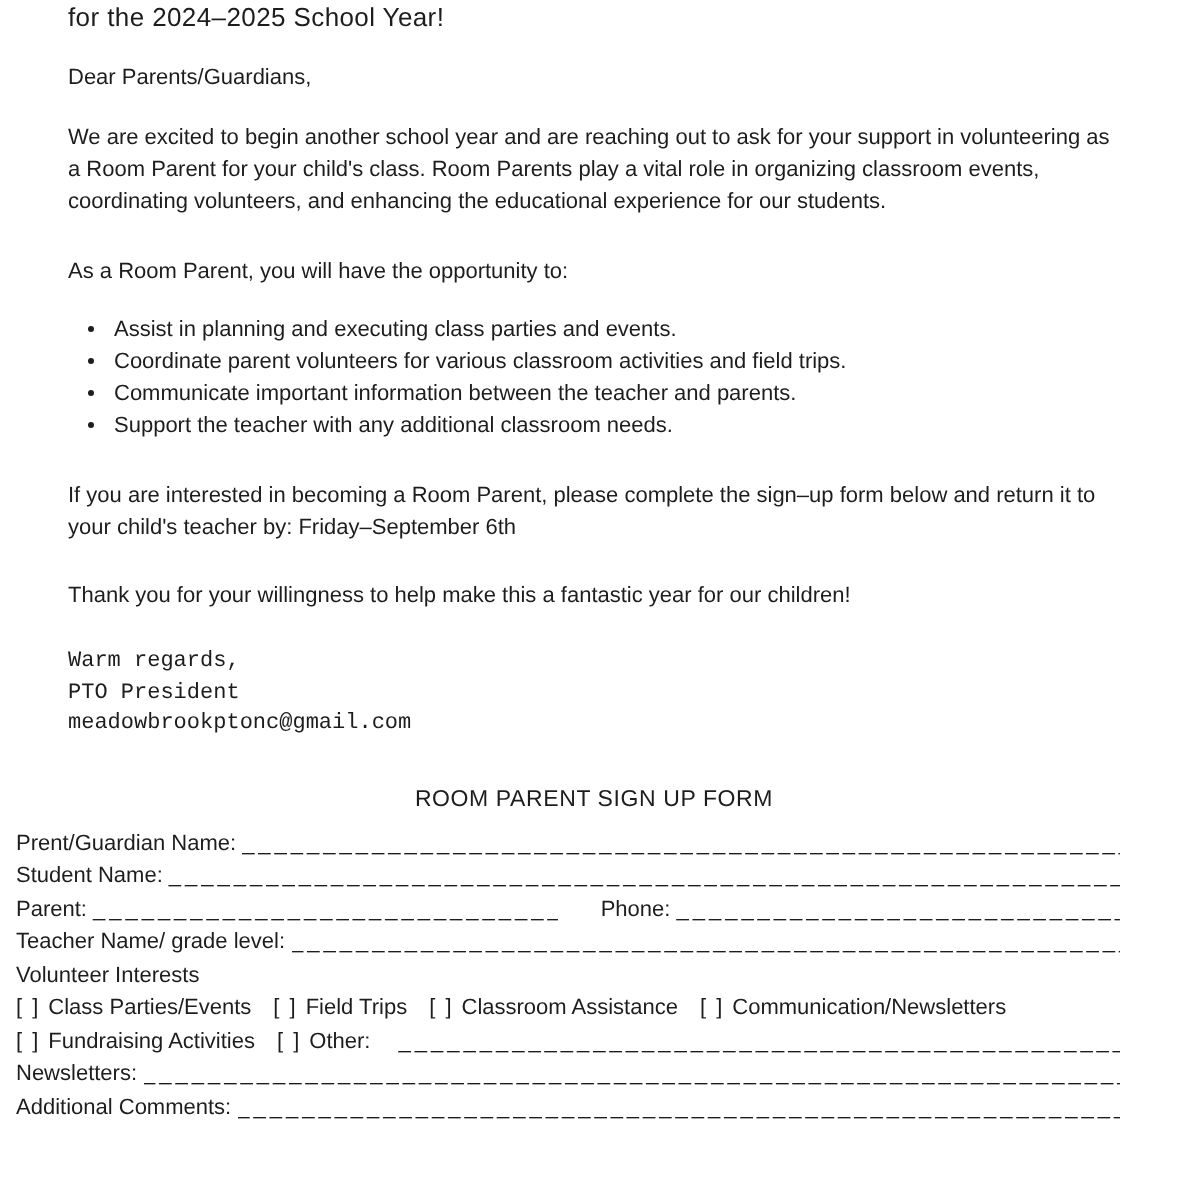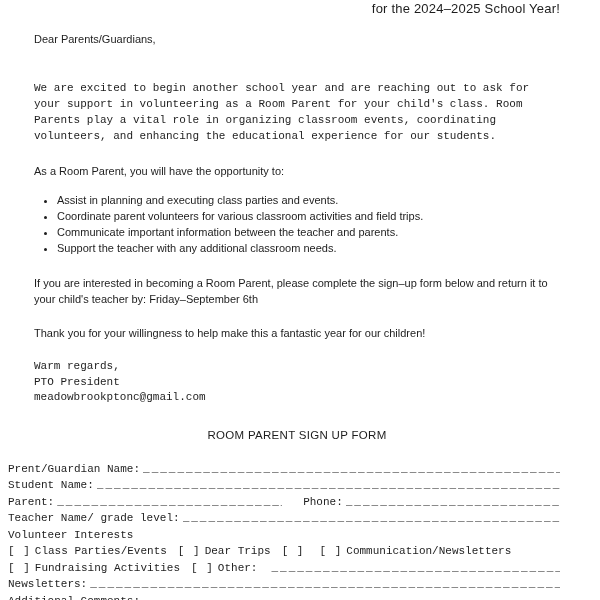--- a/index.html
+++ b/index.html
@@ -7,50 +7,49 @@
   body {
     background: #ffffff;
     color: #1d1d1d;
     font-family: "Liberation Sans", "DejaVu Sans", sans-serif;
     font-size: 11px;
     line-height: 16px;
   }
   .page { width: 600px; height: 600px; padding: 2px 40px 0 34px; overflow: hidden; }
 
   .heading {
-    text-align: right;
+    text-align: left;
     font-size: 13px;
     line-height: 14px;
     letter-spacing: 0.2px;
   }
   .salutation { margin-top: 15px; }
-  .para-intro { margin-top: 33px; font-family: Liberation Mono, monospace; }
+  .para-intro { margin-top: 14px; }
   .para-opp   { margin-top: 19px; }
   ul.opps {
     margin: 13px 0 0 0;
     padding-left: 23px;
     list-style: disc;
   }
   ul.opps li { line-height: 16px; }
   .para-signup { margin-top: 19px; }
   .para-thanks { margin-top: 18px; }
   .closing { margin-top: 18px; font-family: Liberation Mono, monospace; }
   .closing div { line-height: 15.5px; }
 
   .form-title {
     margin-top: 22px;
     text-align: center;
     font-size: 11.5px;
     line-height: 14px;
     letter-spacing: 0.3px;
   }
   .form {
-    margin-top: 19px;
+    margin-top: 7px;
     margin-left: -26px; 
-    font-family: Liberation Mono, monospace;
   }
   .frow {
     display: flex;
     align-items: baseline;
     line-height: 16.5px;
     white-space: nowrap;
   }
   .flabel { flex: 0 0 auto; }
   .fill {
     flex: 1 1 0;
@@ -124,24 +123,25 @@
       <span class="flabel">Volunteer Interests</span>
     </div>
 
     <div class="frow">
       <span class="cbitem">
         <span class="cb">[ ]</span>
         <span>Class Parties/Events</span>
       </span>
       <span class="cbitem">
         <span class="cb">[ ]</span>
-        <span>Dear Trips</span>
+        <span>Field Trips</span>
       </span>
       <span class="cbitem">
         <span class="cb">[ ]</span>
+        <span>Classroom Assistance</span>
       </span>
       <span class="cbitem">
         <span class="cb">[ ]</span>
         <span>Communication/Newsletters</span>
       </span>
     </div>
 
     <div class="frow">
       <span class="cbitem">
         <span class="cb">[ ]</span>

